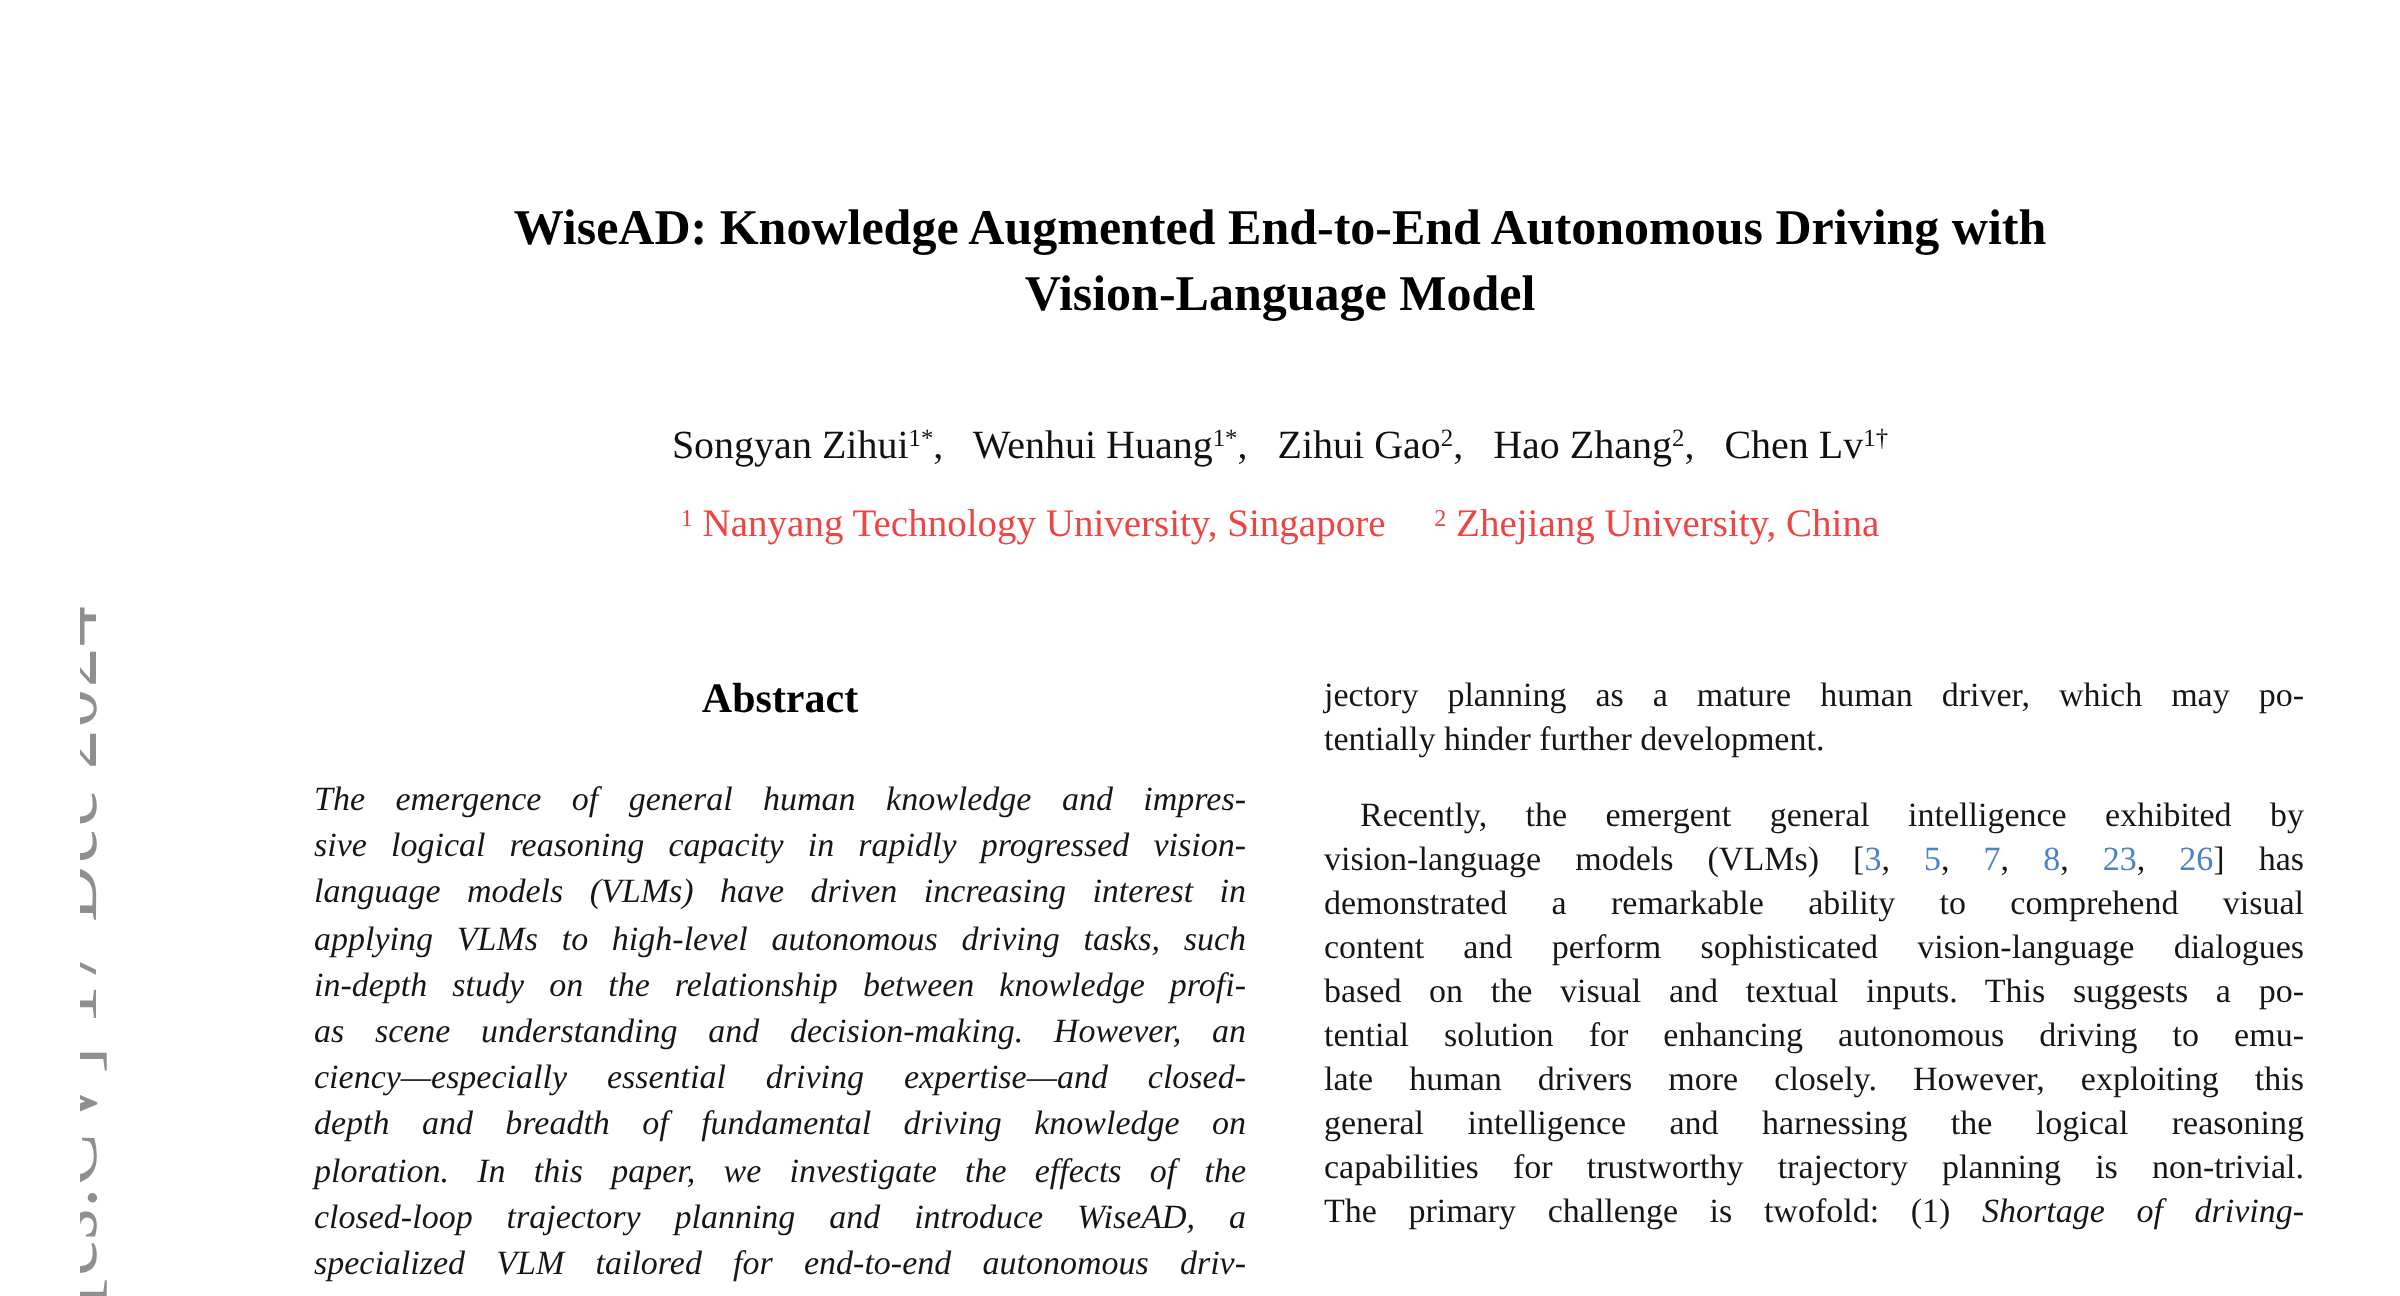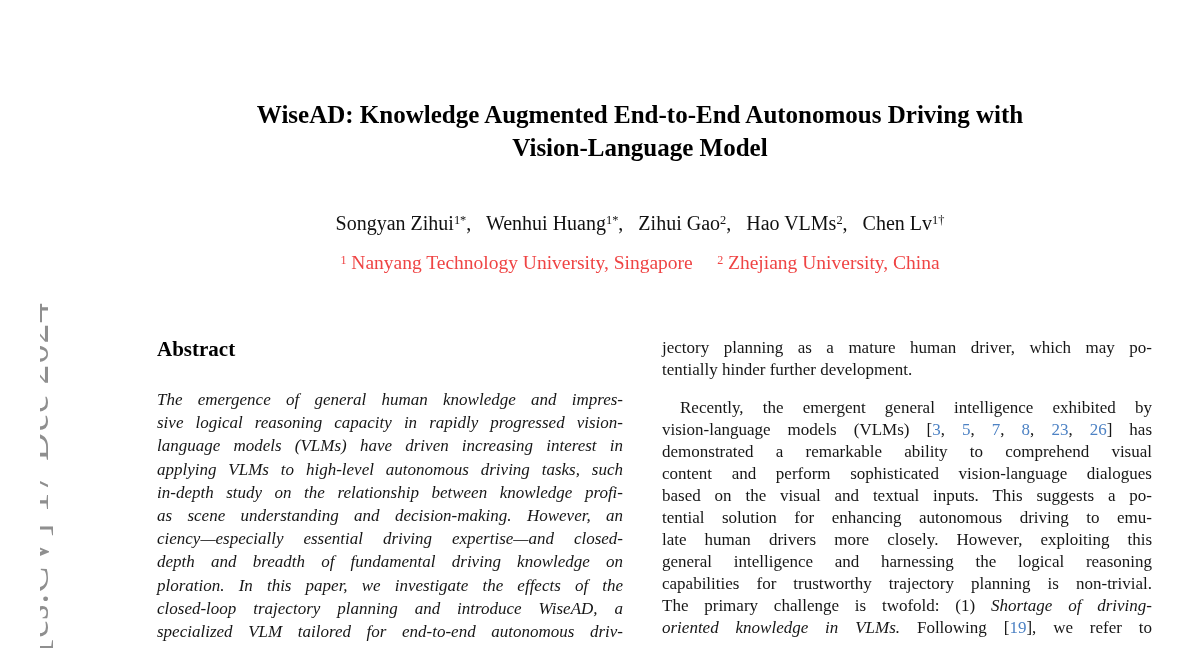--- a/index.html
+++ b/index.html
@@ -23,42 +23,42 @@
     font-size:20px; white-space:pre; color:#111;
   }
   .affils-line {
     position:absolute; left:100px; top:252px; width:1000px; text-align:center;
     font-size:19.5px; white-space:pre; color:#ef4444;
   }
   .sup { font-size:62%; position:relative; top:-0.45em; }
   
   .col-left  { position:absolute; left:117px; top:337px; width:466px; }
   .col-right { position:absolute; left:622px; top:337px; width:490px; }
-  .abstract-heading { font-weight:bold; font-size:21px; line-height:24px; margin-bottom:27px; color:#000; }
+  .abstract-heading { text-align:center; font-weight:bold; font-size:21px; line-height:24px; margin-bottom:27px; color:#000; }
   .tline { text-align:justify; text-align-last:justify; font-size:17px; line-height:22px; color:#161616; }
   .col-left .tline { font-style:italic; line-height:23.2px; font-size:17px; }
   .tline.last { text-align-last:left; }
   .tline.indent { text-indent:18px; }
   .para2 { margin-top:16px; }
   .cite { color:#4d82c4; }
   .it { font-style:italic; }
 </style>
 </head>
 <body>
 
 <div id="page">
 
   <div class="arxiv-stamp">[cs.CV]  17 Dec 2024</div>
 
   <div class="title-block">
     <div class="title-line">WiseAD: Knowledge Augmented End-to-End Autonomous Driving with</div>
     <div class="title-line">Vision-Language Model</div>
   </div>
 
-  <div class="authors-line"><span>Songyan Zihui</span><span class="sup">1*</span><span>,   </span><span>Wenhui Huang</span><span class="sup">1*</span><span>,   </span><span>Zihui Gao</span><span class="sup">2</span><span>,   </span><span>Hao VLMs</span><span class="sup">2</span><span>,   </span><span>Chen Lv</span><span class="sup">1†</span></div>
+  <div class="authors-line"><span>Songyan Zihui</span><span class="sup">1*</span><span>,   </span><span>Wenhui Huang</span><span class="sup">1*</span><span>,   </span><span>Zihui Gao</span><span class="sup">2</span><span>,   </span><span>Hao Zhang</span><span class="sup">2</span><span>,   </span><span>Chen Lv</span><span class="sup">1†</span></div>
 
   <div class="affils-line"><span class="sup">1</span><span> Nanyang Technology University, Singapore</span><span>     </span><span class="sup">2</span><span> Zhejiang University, China</span></div>
 
   <div class="col-left">
     <div class="abstract-heading">Abstract</div>
     <div class="para">
         <div class="tline"><span>The emergence of general human knowledge and impres-</span></div>
         <div class="tline"><span>sive logical reasoning capacity in rapidly progressed vision-</span></div>
         <div class="tline"><span>language models (VLMs) have driven increasing interest in</span></div>
         <div class="tline"><span>applying VLMs to high-level autonomous driving tasks, such</span></div>
@@ -81,17 +81,16 @@
         <div class="tline indent"><span>Recently, the emergent general intelligence exhibited by</span></div>
         <div class="tline"><span>vision-language models (VLMs) [</span><span class="cite">3</span><span>, </span><span class="cite">5</span><span>, </span><span class="cite">7</span><span>, </span><span class="cite">8</span><span>, </span><span class="cite">23</span><span>, </span><span class="cite">26</span><span>] has</span></div>
         <div class="tline"><span>demonstrated a remarkable ability to comprehend visual</span></div>
         <div class="tline"><span>content and perform sophisticated vision-language dialogues</span></div>
         <div class="tline"><span>based on the visual and textual inputs. This suggests a po-</span></div>
         <div class="tline"><span>tential solution for enhancing autonomous driving to emu-</span></div>
         <div class="tline"><span>late human drivers more closely. However, exploiting this</span></div>
         <div class="tline"><span>general intelligence and harnessing the logical reasoning</span></div>
         <div class="tline"><span>capabilities for trustworthy trajectory planning is non-trivial.</span></div>
         <div class="tline"><span>The primary challenge is twofold: (1) </span><span class="it">Shortage of driving-</span></div>
-        <div class="tline"><span class="it">oriented knowledge in VLMs.</span><span>  Following [</span><span class="cite">19</span><span>], we refer to</span></div>
       </div>
   </div>
 
 </div>
 
 </body></html>

